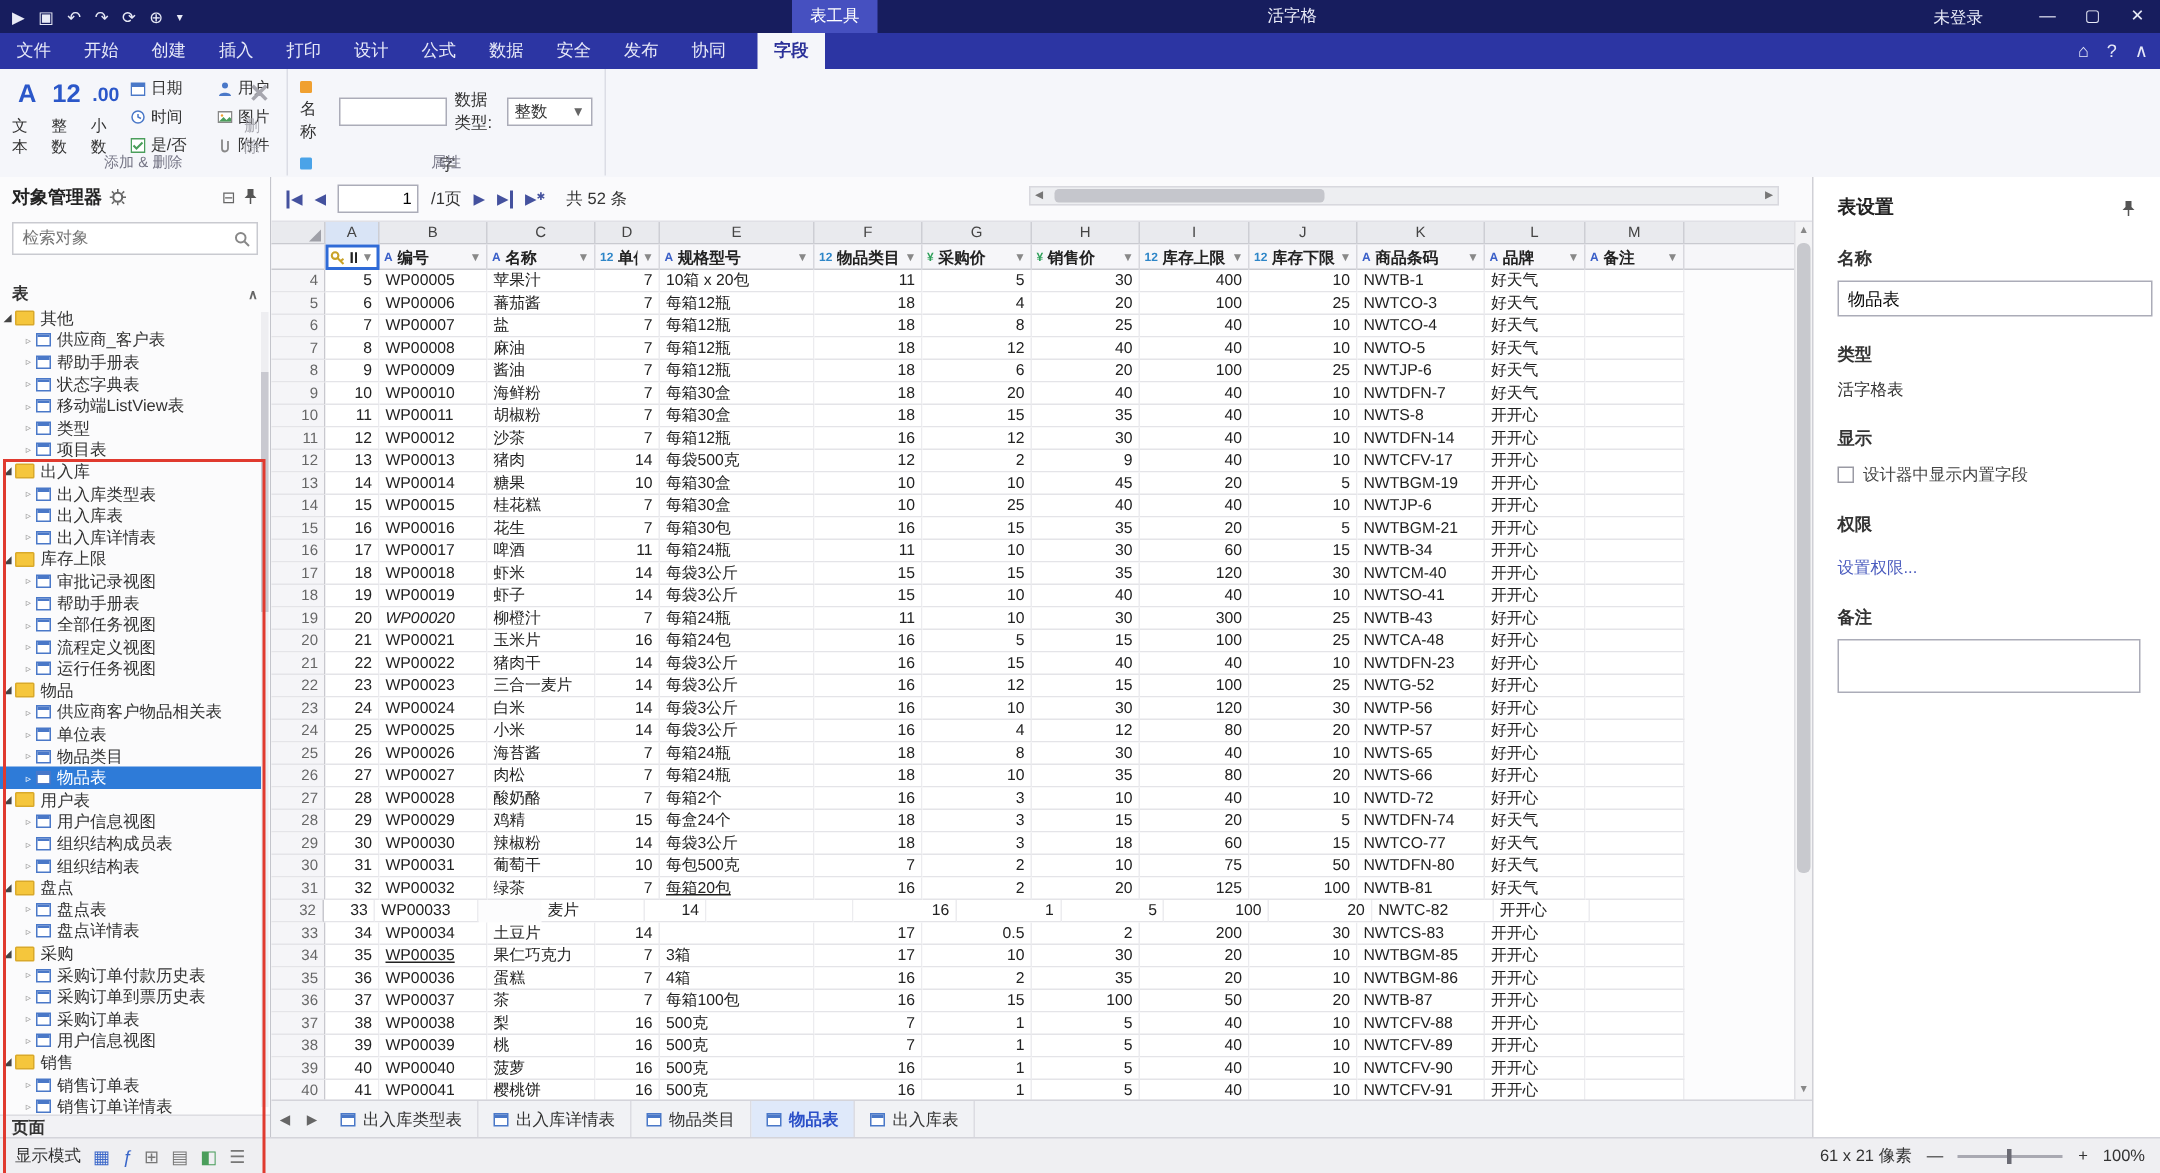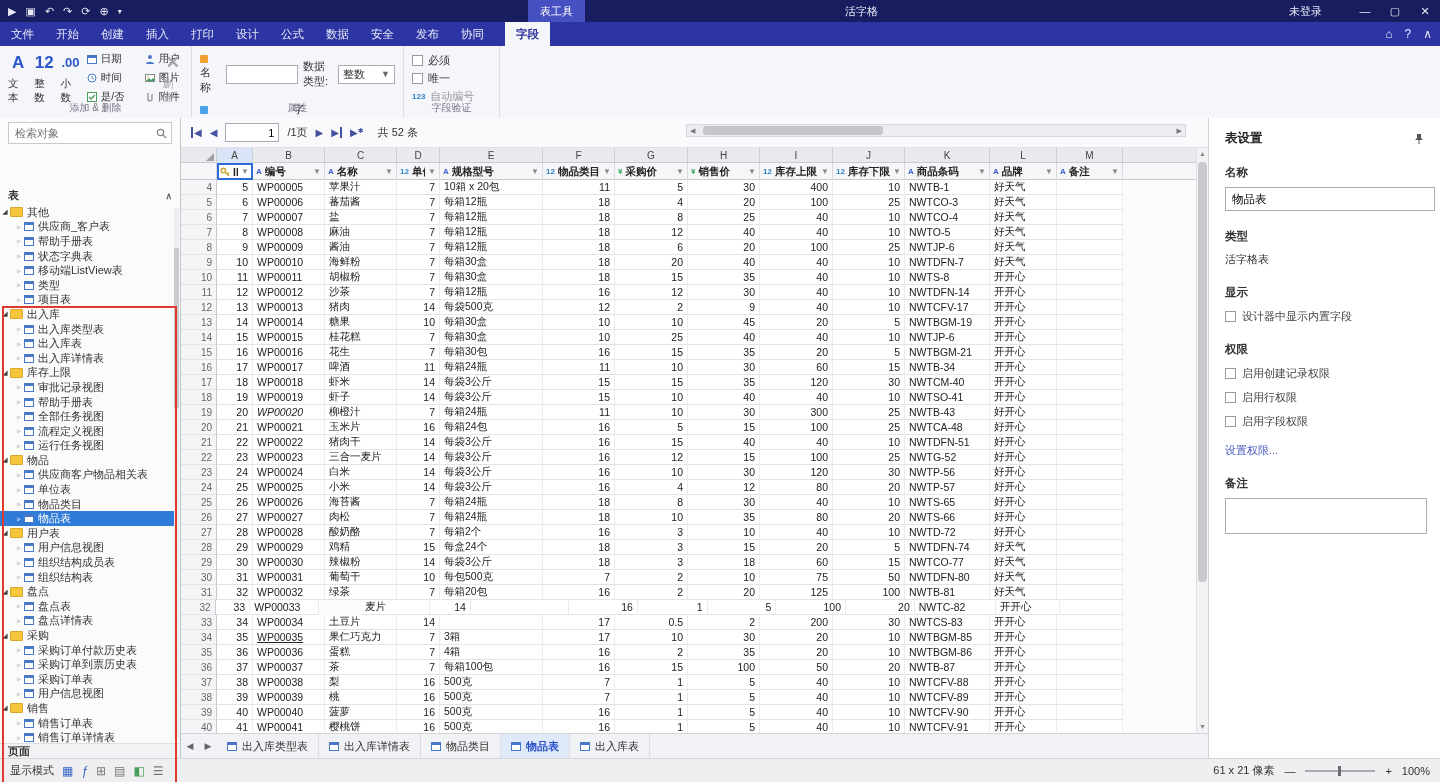--- a/index.html
+++ b/index.html
@@ -248,40 +248,36 @@
       <div class="prow">
         <span><i class="tag-ico b"></i><span>缺省值</span></span>
         <input class="rinput" style="">
         <span>字段长度:</span>
         <input class="rinput w2" style="">
       </div>
     </div>
     <div class="rg-label">属性</div>
   </div>
 
-  <div class="rgroup" style="width:96px">
-    <div style="padding-top:2px;">
-      <div class="vrow">
-        <span class="cb"></span>
-        <span>必须</span>
-      </div>
-      <div class="vrow">
-        <span class="cb"></span>
-        <span>唯一</span>
-      </div>
-      <div class="vrow gray">
-        <span class="num-ico">123</span>
-        <span>自动编号</span>
-      </div>
-    </div>
-    <div class="rg-label">字段验证</div>
-  </div>
 </div>
 
 <div class="leftpanel">
+  <div class="lp-header">
+    <span class="lp-title">对象管理器</span>
+    <svg width="11" height="11">
+        <circle cx="5.5" cy="5.5" r="3" fill="none" stroke="#666" stroke-width="1.4"></circle>
+        <path d="M5.5 0v2M5.5 9v2M0 5.5h2M9 5.5h2M1.6 1.6l1.4 1.4M8.4 8.4l1.4 1.4M9.8 1.6L8.4 3M3 8.4l-1.4 1.4" stroke="#666"></path>
+      </svg>
+    <span class="lp-spacer"></span>
+    <span class="lp-mini">⊟</span>
+    <svg width="10" height="12">
+        <path d="M3 1h4v4l2 2H1l2-2z" fill="#555"></path>
+        <line x1="5" y1="7" x2="5" y2="11" stroke="#555"></line>
+      </svg>
+  </div>
   <div class="searchbox">
     <input placeholder="检索对象" style="">
     <svg width="11" height="11">
         <circle cx="4.5" cy="4.5" r="3.2" fill="none" stroke="#888" stroke-width="1.3"></circle>
         <line x1="7" y1="7" x2="10" y2="10" stroke="#888" stroke-width="1.3"></line>
       </svg>
   </div>
   <div class="sect" style="top:70px">
     <span>表</span>
     <span class="lp-spacer"></span>
@@ -885,21 +881,21 @@
         <div class="gcell r" style="width: 36px;">22</div>
         <div class="gcell" style="width: 72px;">WP00022</div>
         <div class="gcell" style="width: 72px;">猪肉干</div>
         <div class="gcell r" style="width: 43px;">14</div>
         <div class="gcell" style="width: 103px;">每袋3公斤</div>
         <div class="gcell r" style="width: 72px;">16</div>
         <div class="gcell r" style="width: 73px;">15</div>
         <div class="gcell r" style="width: 72px;">40</div>
         <div class="gcell r" style="width: 73px;">40</div>
         <div class="gcell r" style="width: 72px;">10</div>
-        <div class="gcell" style="width: 85px;">NWTDFN-51</div>
+        <div class="gcell" style="width: 85px;">NWTDFN-23</div>
         <div class="gcell" style="width: 67px;">好开心</div>
         <div class="gcell" style="width: 66px;"></div>
       </div>
       <div class="grow">
         <div class="gcell rn" style="width: 36px;">22</div>
         <div class="gcell r" style="width: 36px;">23</div>
         <div class="gcell" style="width: 72px;">WP00023</div>
         <div class="gcell" style="width: 72px;">三合一麦片</div>
         <div class="gcell r" style="width: 43px;">14</div>
         <div class="gcell" style="width: 103px;">每袋3公斤</div>
@@ -1039,21 +1035,21 @@
         <div class="gcell" style="width: 85px;">NWTDFN-80</div>
         <div class="gcell" style="width: 67px;">好天气</div>
         <div class="gcell" style="width: 66px;"></div>
       </div>
       <div class="grow">
         <div class="gcell rn" style="width: 36px;">31</div>
         <div class="gcell r" style="width: 36px;">32</div>
         <div class="gcell" style="width: 72px;">WP00032</div>
         <div class="gcell" style="width: 72px;">绿茶</div>
         <div class="gcell r" style="width: 43px;">7</div>
-        <div class="gcell" style="width: 103px;">每箱20包</div>
+        <div class="gcell" style="width: 103px; text-decoration: underline;">每箱20包</div>
         <div class="gcell r" style="width: 72px;">16</div>
         <div class="gcell r" style="width: 73px;">2</div>
         <div class="gcell r" style="width: 72px;">20</div>
         <div class="gcell r" style="width: 73px;">125</div>
         <div class="gcell r" style="width: 72px;">100</div>
         <div class="gcell" style="width: 85px;">NWTB-81</div>
         <div class="gcell" style="width: 67px;">好天气</div>
         <div class="gcell" style="width: 66px;"></div>
       </div>
       <div class="grow">
@@ -1248,34 +1244,20 @@
   <div class="rp-label">名称</div>
   <input class="rp-input" value="物品表" style="">
   <div class="rp-label">类型</div>
   <div class="rp-value">活字格表</div>
   <div class="rp-label">显示</div>
   <div class="cbrow">
     <span class="cb"></span>
     <span>设计器中显示内置字段</span>
   </div>
   <div class="rp-label">权限</div>
-  <div id="permlist">
-      <div class="cbrow">
-        <span class="cb"></span>
-        <span>启用创建记录权限</span>
-      </div>
-      <div class="cbrow">
-        <span class="cb"></span>
-        <span>启用行权限</span>
-      </div>
-      <div class="cbrow">
-        <span class="cb"></span>
-        <span>启用字段权限</span>
-      </div>
-    </div>
   <div class="rp-link">设置权限...</div>
   <div class="rp-label">备注</div>
   <textarea class="rp-textarea" style=""></textarea>
 </div>
 
 <div class="statusbar">
   <span>显示模式</span>
   <div class="sb-icons">
     <span style="color:#3A66C9">▦</span>
     <span style="color:#3A66C9;font-style:italic;">ƒ</span>

